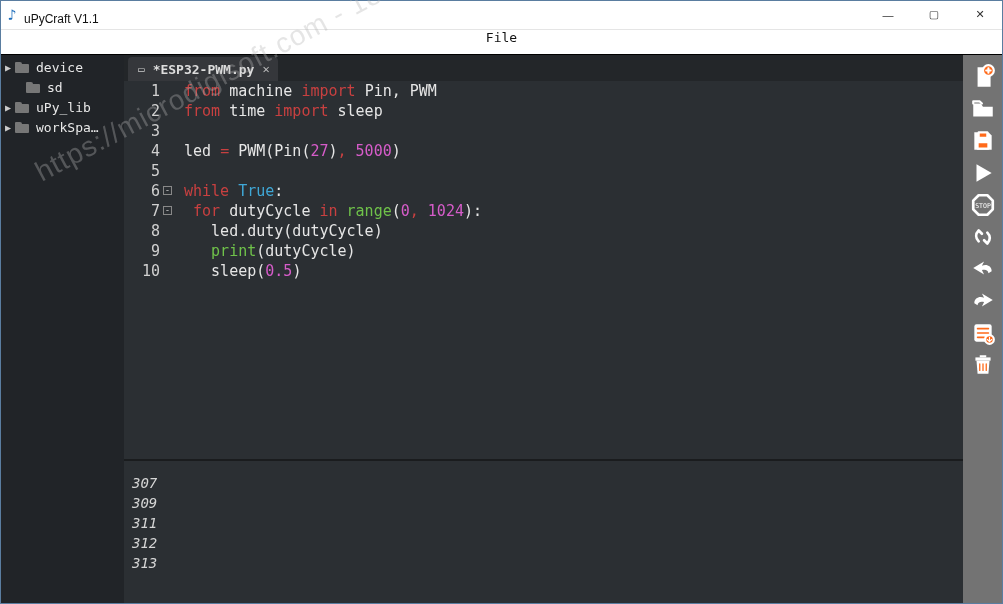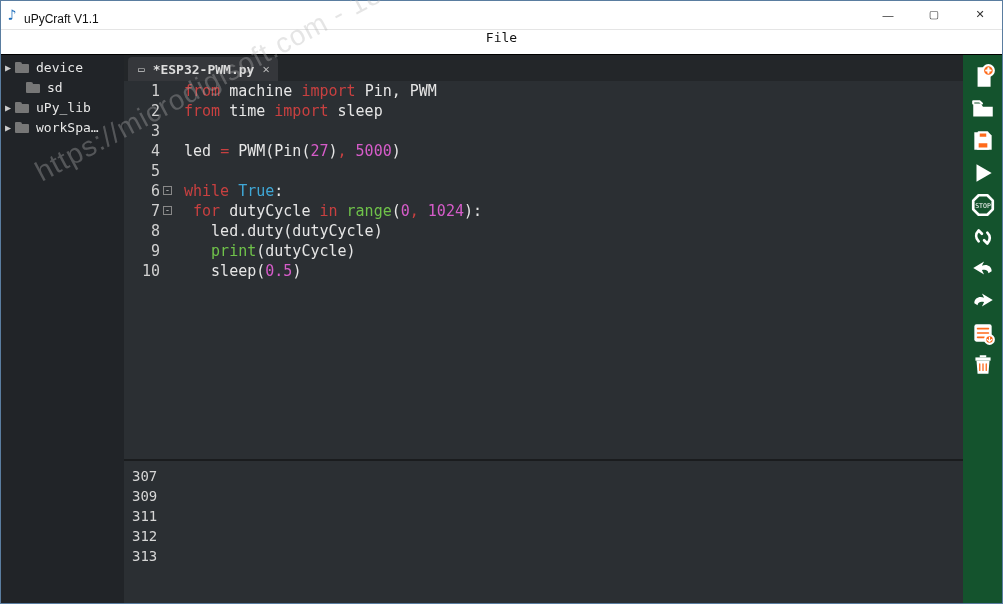--- a/index.html
+++ b/index.html
@@ -33,23 +33,23 @@
   .editor { flex: 1; background: #2b2f33; color: #e6e6e6; font-size: 15px; line-height: 20px; overflow: hidden; position: relative; }
   .line { display: flex; }
   .gutter { width: 48px; padding-right: 12px; text-align: right; color: #d0d0d0; user-select: none; display: flex; align-items: center; justify-content: flex-end; position: relative; }
   .fold { position: absolute; right: 0; top: 5px; width: 9px; height: 9px; border: 1px solid #888; background: #2b2f33; color: #ccc; font-size: 9px; line-height: 7px; text-align: center; }
   .code { white-space: pre; padding-left: 12px; }
   .kw-red { color: #c84040; }
   .kw-blue { color: #3fa7d6; }
   .num-pink { color: #d65cc9; }
   .str-green { color: #6fc24a; }
 
-  .console { height: 145px; background: #2b2f33; color: #d6d6d6; font-size: 14px; line-height: 20px; padding: 5px 8px; border-top: 2px solid #1a1c1e; overflow: hidden; }
-
-  .toolbar { width: 40px; background: #14532d; display: flex; flex-direction: column; align-items: center; padding-top: 8px; gap: 4px; }
+  .console { height: 145px; background: #2b2f33; color: #d6d6d6; font-size: 14px; line-height: 20px; padding: 12px 8px; border-top: 2px solid #1a1c1e; overflow: hidden; font-style: italic; }
+
+  .toolbar { width: 40px; background: #737373; display: flex; flex-direction: column; align-items: center; padding-top: 8px; gap: 4px; }
   .toolbar .tbtn { width: 28px; height: 28px; color: #fff; display: flex; align-items: center; justify-content: center; }
   .toolbar svg { width: 26px; height: 26px; fill: none; stroke: #fff; stroke-width: 2; stroke-linejoin: round; stroke-linecap: round; }
 
   .watermark { position: absolute; left: 30px; top: 160px; color: rgba(180,180,180,0.35); font-size: 28px; transform: rotate(-28deg); transform-origin: left top; pointer-events: none; font-family: "Segoe UI", sans-serif; letter-spacing: 1px; z-index: 50; }
 
   .border-outer { position: absolute; inset: 0; border: 1px solid #5a7da0; pointer-events: none; }
 </style>
 </head>
 <body>
 

